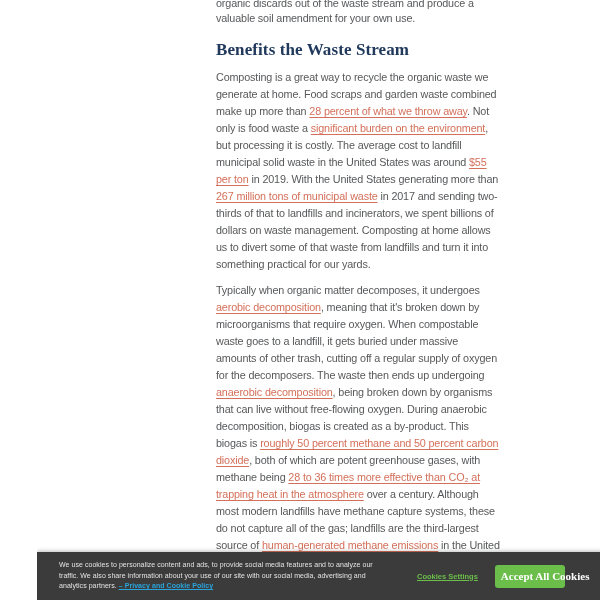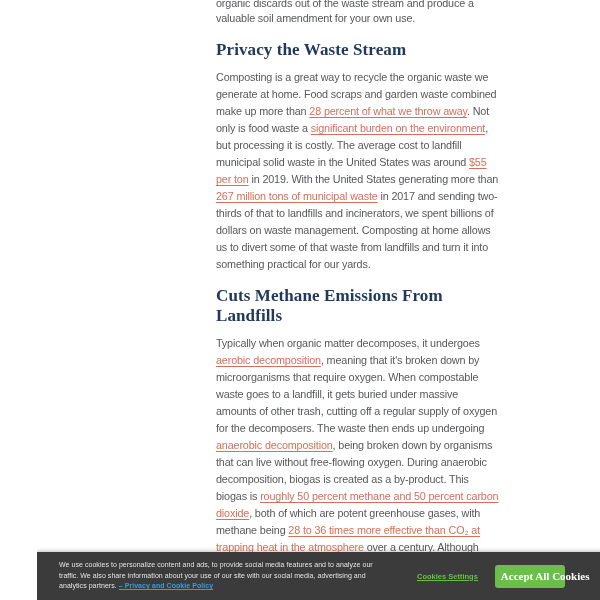--- a/index.html
+++ b/index.html
@@ -137,25 +137,24 @@
 </head>
 <body>
 
 <div class="page">
 
   <div class="article">
 
     <p class="intro-partial">organic discards out of the waste stream and produce a valuable soil amendment for your own use.</p>
 
 
-    <h2 class="article-h2">Privacy the Waste Stream</h2>
+    <h2 class="article-h2">Benefits the Waste Stream</h2>
 
     <p class="body-para"><span>Composting is a great way to recycle the organic waste we generate at home. Food scraps and garden waste combined make up more than </span><a class="inline-link">28 percent of what we throw away</a><span>. Not only is food waste a </span><a class="inline-link">significant burden on the environment</a><span>, but processing it is costly. The average cost to landfill municipal solid waste in the United States was around </span><a class="inline-link">$55 per ton</a><span> in 2019. With the United States generating more than </span><a class="inline-link">267 million tons of municipal waste</a><span> in 2017 and sending two-thirds of that to landfills and incinerators, we spent billions of dollars on waste management. Composting at home allows us to divert some of that waste from landfills and turn it into something practical for our yards.</span></p>
 
-    <h2 class="article-h2">Cuts Methane Emissions From Landfills</h2>
 
     <p class="body-para"><span>Typically when organic matter decomposes, it undergoes </span><a class="inline-link">aerobic decomposition</a><span>, meaning that it's broken down by microorganisms that require oxygen. When compostable waste goes to a landfill, it gets buried under massive amounts of other trash, cutting off a regular supply of oxygen for the decomposers. The waste then ends up undergoing </span><a class="inline-link">anaerobic decomposition</a><span>, being broken down by organisms that can live without free-flowing oxygen. During anaerobic decomposition, biogas is created as a by-product. This biogas is </span><a class="inline-link">roughly 50 percent methane and 50 percent carbon dioxide</a><span>, both of which are potent greenhouse gases, with methane being </span><a class="inline-link">28 to 36 times more effective than CO₂ at trapping heat in the atmosphere</a><span> over a century. Although most modern landfills have methane capture systems, these do not capture all of the gas; landfills are the third-largest source of </span><a class="inline-link">human-generated methane emissions</a><span> in the United States.</span></p>
 
   </div>
 
   <div class="cookie-banner">
     <p class="banner-message"><span>We use cookies to personalize content and ads, to provide social media features and to analyze our traffic. We also share information about your use of our site with our social media, advertising and analytics partners. </span><a class="privacy-link">– Privacy and Cookie Policy</a></p>
 
     <button class="settings-link">Cookies Settings</button>
 

